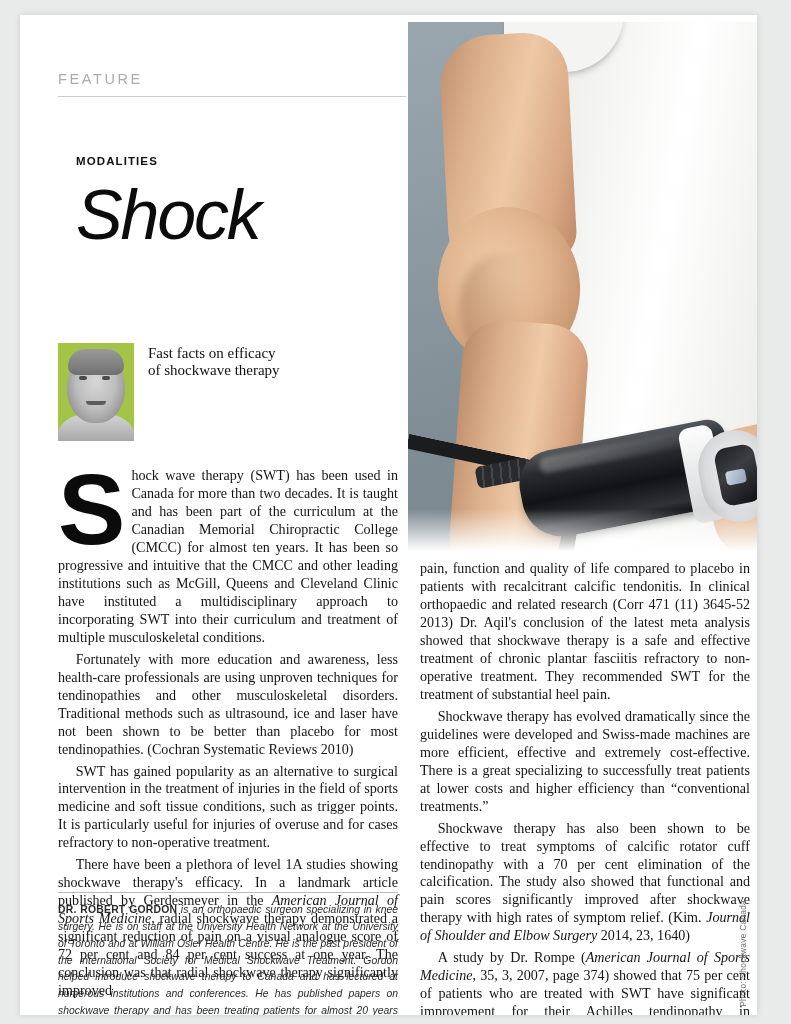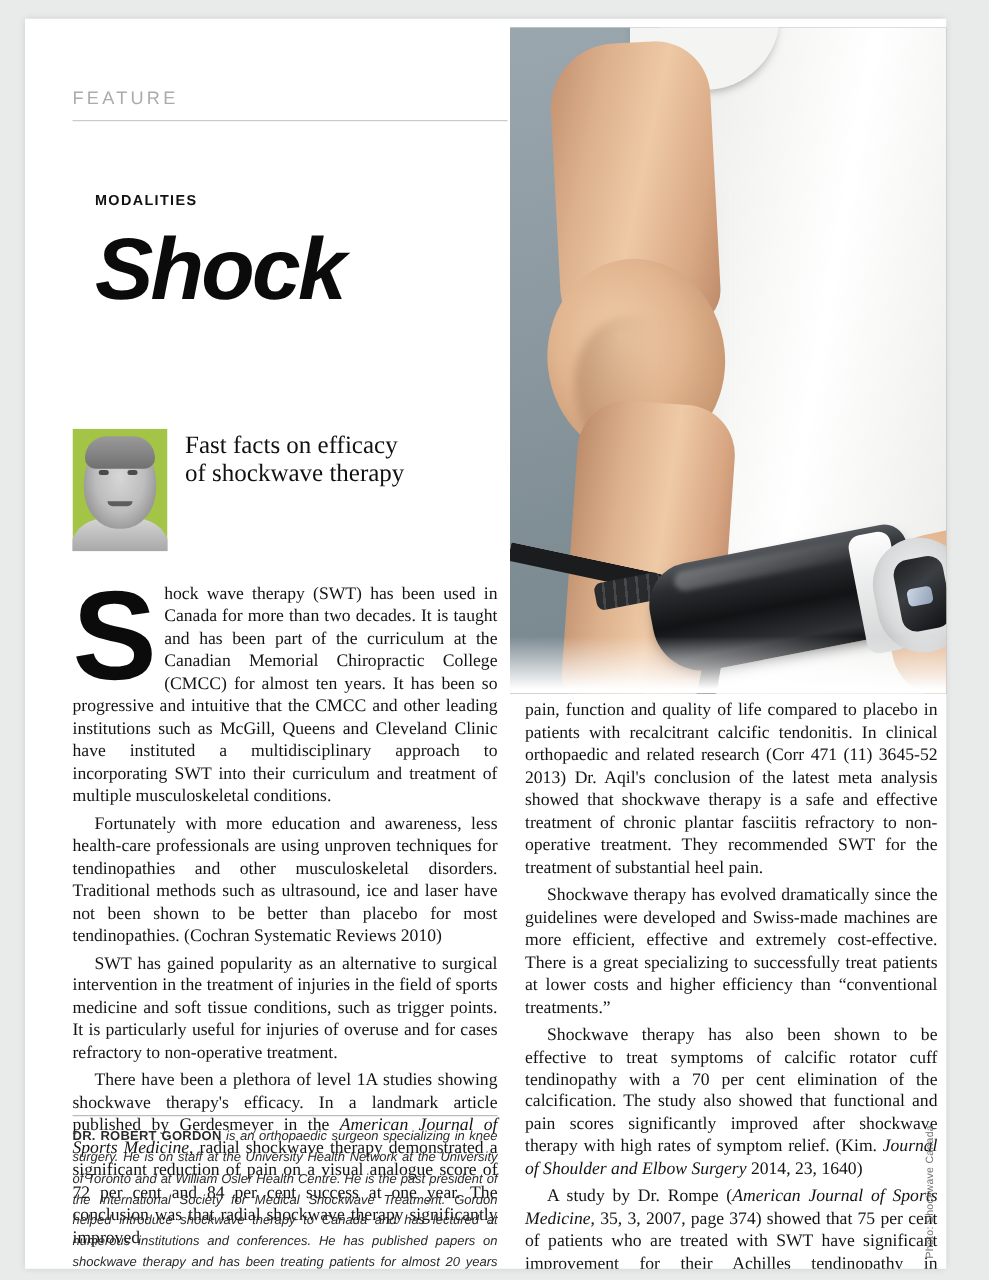--- a/index.html
+++ b/index.html
@@ -234,21 +234,21 @@
     font-family: "Liberation Sans", sans-serif;
     font-weight: bold;
     font-size: 11.5px;
     letter-spacing: 1.1px;
     color: #111;
     margin-bottom: 16px;
   }
   .headline {
     font-family: "Liberation Sans", sans-serif;
     font-style: italic;
-    font-weight: bold;
+    font-weight: normal;
     font-size: 70px;
     line-height: 0.93;
     letter-spacing: -2.2px;
     color: #0b0b0b;
     margin: 0;
   }
   .headline .hl-line { display: block; }
 
   
   #deck-row {
@@ -300,21 +300,21 @@
   .hs-mouth {
     position: absolute;
     left: 28px; top: 58px;
     width: 20px; height: 4px;
     background: #5d5d5d;
     border-radius: 0 0 10px 10px;
   }
   .deck-text { padding-top: 2px; }
   .deck {
     font-family: "Liberation Serif", serif;
-    font-size: 20px;
+    font-size: 15px;
     line-height: 1.14;
     color: #111;
     margin: 0 0 28px 0;
   }
   .deck .deck-line { display: block; }
   .byline {
     font-family: "Liberation Serif", serif;
     font-weight: bold;
     font-size: 15.5px;
     letter-spacing: .4px;

